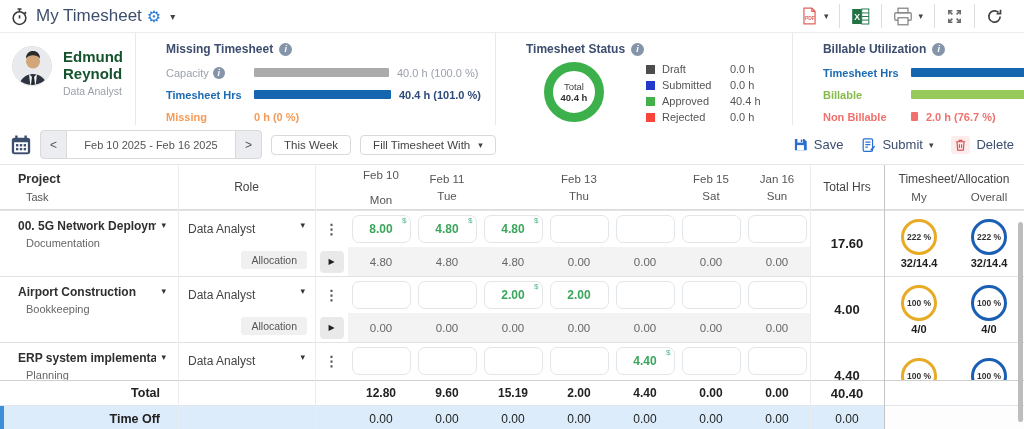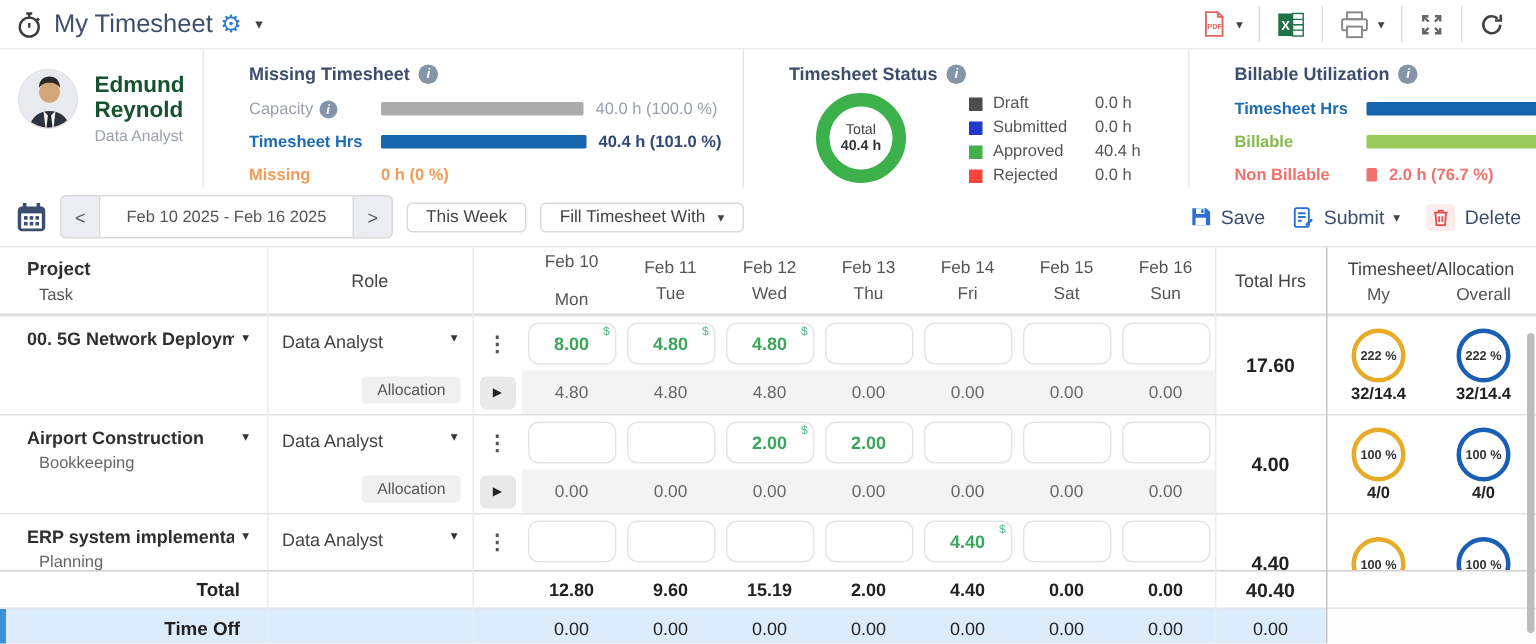--- a/index.html
+++ b/index.html
@@ -380,53 +380,46 @@
     <div class="th-one" style="grid-column:2;">Role</div>
     <div style="grid-column:3;"></div>
     <div class="th-c" style="grid-column:4;gap:13px;">
         <span>Feb 10</span>
         <span>Mon</span>
       </div>
     <div class="th-c" style="grid-column:5;">
         <span>Feb 11</span>
         <span>Tue</span>
       </div>
-    <div class="th-c" style="grid-column:6;">
-        <span>Feb 12</span>
-        <span>Wed</span>
-      </div>
     <div class="th-c" style="grid-column:7;">
         <span>Feb 13</span>
         <span>Thu</span>
       </div>
-    <div class="th-c" style="grid-column:8;">
-        <span>Feb 14</span>
-        <span>Fri</span>
-      </div>
     <div class="th-c" style="grid-column:9;">
         <span>Feb 15</span>
         <span>Sat</span>
       </div>
     <div class="th-c" style="grid-column:10;">
-        <span>Feb 16</span>
+        <span>Jan 16</span>
         <span>Sun</span>
       </div>
     <div class="th-one" style="grid-column:11;">Total Hrs</div>
     <div class="th-alloc">
       <div class="t">Timesheet/Allocation</div>
       <div class="sub">
           <span>My</span>
           <span>Overall</span>
         </div>
     </div>
   </div>
 
   <div class="grid prow">
     <div class="pc">
       <div class="pname">00. 5G Network Deploym...</div>
+      <div class="ptask">Documentation</div>
       <span class="pcaret">▾</span>
     </div>
     <div class="rc">
       <span class="rname">Data Analyst</span>
       <span class="rcaret">▾</span>
       <span class="chip">Allocation</span>
     </div>
     <div class="mc1">
         <span class="dots">⋮</span>
       </div>

